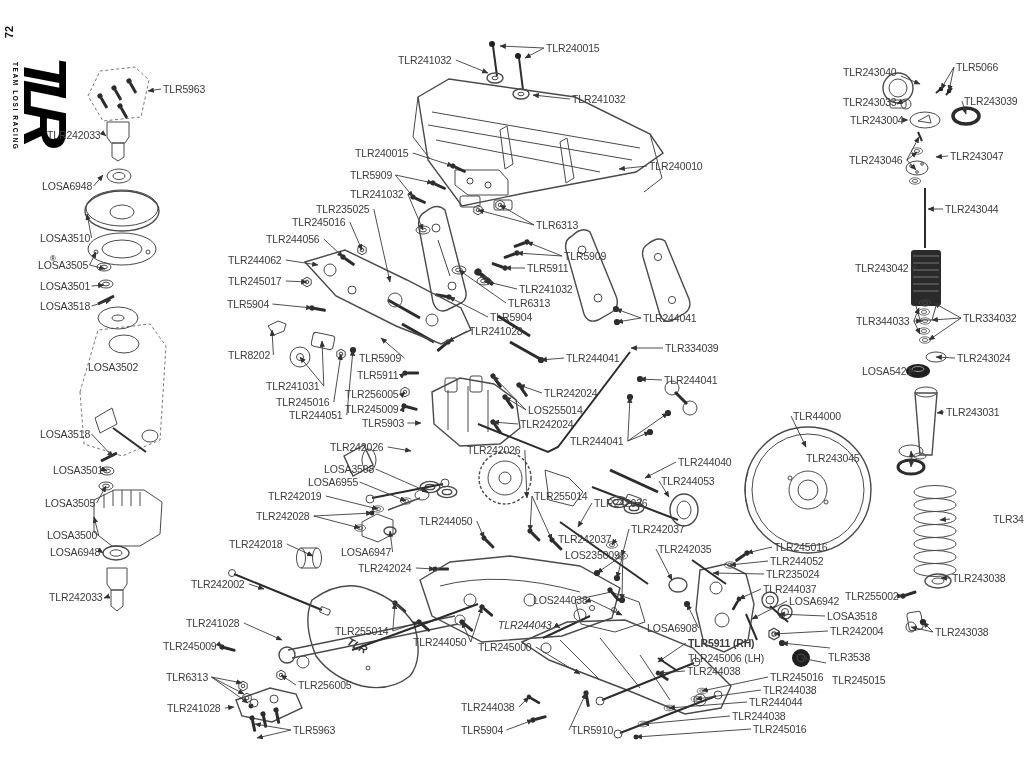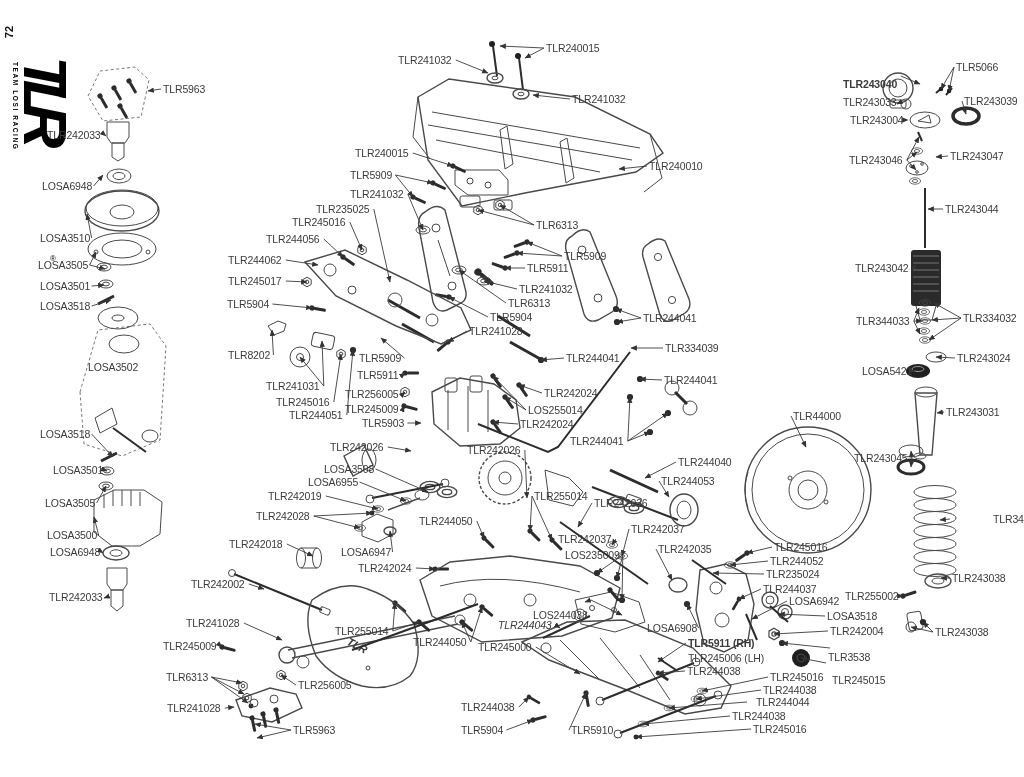--- a/index.html
+++ b/index.html
@@ -602,57 +602,57 @@
     <div class="lbl" style="left: 658px; top: 549px;">TLR242035</div>
     <div class="lbl" style="left: 191px; top: 584px;">TLR242002</div>
     <div class="lbl" style="left: 186px; top: 623px;">TLR241028</div>
     <div class="lbl" style="left: 163px; top: 646px;">TLR245009</div>
     <div class="lbl" style="left: 166px; top: 677px;">TLR6313</div>
     <div class="lbl" style="left: 167px; top: 708px;">TLR241028</div>
     <div class="lbl" style="left: 293px; top: 730px;">TLR5963</div>
     <div class="lbl" style="left: 298px; top: 685px;">TLR256005</div>
     <div class="lbl" style="left: 335px; top: 631px;">TLR255014</div>
     <div class="lbl" style="left: 413px; top: 642px;">TLR244050</div>
-    <div class="lbl" style="left: 533px; top: 600px; margin-top: 15px;">LOS244038</div>
+    <div class="lbl" style="left: 533px; top: 600px;">LOS244038</div>
     <div class="lbl" style="left: 498px; top: 625px; font-style: italic;">TLR244043</div>
     <div class="lbl" style="left: 478px; top: 647px;">TLR245000</div>
     <div class="lbl" style="left: 461px; top: 707px;">TLR244038</div>
     <div class="lbl" style="left: 461px; top: 730px;">TLR5904</div>
     <div class="lbl" style="left: 571px; top: 730px;">TLR5910</div>
     <div class="lbl" style="left: 647px; top: 628px;">LOSA6908</div>
     <div class="lbl" style="left: 688px; top: 643px; font-weight: bold;">TLR5911 (RH)</div>
     <div class="lbl" style="left: 688px; top: 658px;">TLR245006 (LH)</div>
     <div class="lbl" style="left: 687px; top: 671px;">TLR244038</div>
     <div class="lbl" style="left: 770px; top: 677px;">TLR245016</div>
     <div class="lbl" style="left: 763px; top: 690px;">TLR244038</div>
-    <div class="lbl" style="left: 749px; top: 702px; margin-left: 7px;">TLR244044</div>
+    <div class="lbl" style="left: 749px; top: 702px;">TLR244044</div>
     <div class="lbl" style="left: 732px; top: 716px;">TLR244038</div>
     <div class="lbl" style="left: 753px; top: 729px;">TLR245016</div>
     <div class="lbl" style="left: 774px; top: 547px;">TLR245016</div>
     <div class="lbl" style="left: 770px; top: 561px;">TLR244052</div>
     <div class="lbl" style="left: 766px; top: 574px;">TLR235024</div>
     <div class="lbl" style="left: 763px; top: 589px;">TLR244037</div>
     <div class="lbl" style="left: 789px; top: 601px;">LOSA6942</div>
     <div class="lbl" style="left: 827px; top: 616px;">LOSA3518</div>
     <div class="lbl" style="left: 830px; top: 631px;">TLR242004</div>
     <div class="lbl" style="left: 832px; top: 648px; margin-top: 32px;">TLR245015</div>
     <div class="lbl" style="left: 828px; top: 657px;">TLR3538</div>
-    <div class="lbl" style="left: 843px; top: 84px; font-weight: bold;">TLR243040</div>
+    <div class="lbl" style="left: 843px; top: 72px;">TLR243040</div>
     <div class="lbl" style="left: 956px; top: 67px;">TLR5066</div>
     <div class="lbl" style="left: 843px; top: 102px;">TLR243033</div>
     <div class="lbl" style="left: 964px; top: 101px;">TLR243039</div>
     <div class="lbl" style="left: 850px; top: 120px;">TLR243004</div>
     <div class="lbl" style="left: 849px; top: 160px;">TLR243046</div>
     <div class="lbl" style="left: 950px; top: 156px;">TLR243047</div>
     <div class="lbl" style="left: 945px; top: 209px;">TLR243044</div>
     <div class="lbl" style="left: 855px; top: 268px;">TLR243042</div>
     <div class="lbl" style="left: 856px; top: 321px;">TLR344033</div>
     <div class="lbl" style="left: 963px; top: 318px;">TLR334032</div>
     <div class="lbl" style="left: 957px; top: 358px;">TLR243024</div>
     <div class="lbl" style="left: 862px; top: 371px;">LOSA5421</div>
     <div class="lbl" style="left: 946px; top: 412px;">TLR243031</div>
     <div class="lbl" style="left: 793px; top: 416px;">TLR44000</div>
-    <div class="lbl" style="left: 854px; top: 458px;">TLR243045</div>
+    <div class="lbl" style="left: 806px; top: 458px;">TLR243045</div>
     <div class="lbl" style="left: 952px; top: 519px; margin-left: 41px;">TLR344024</div>
     <div class="lbl" style="left: 952px; top: 578px;">TLR243038</div>
     <div class="lbl" style="left: 845px; top: 596px;">TLR255002</div>
     <div class="lbl" style="left: 935px; top: 632px;">TLR243038</div>
   </div>
 
 </body></html>

